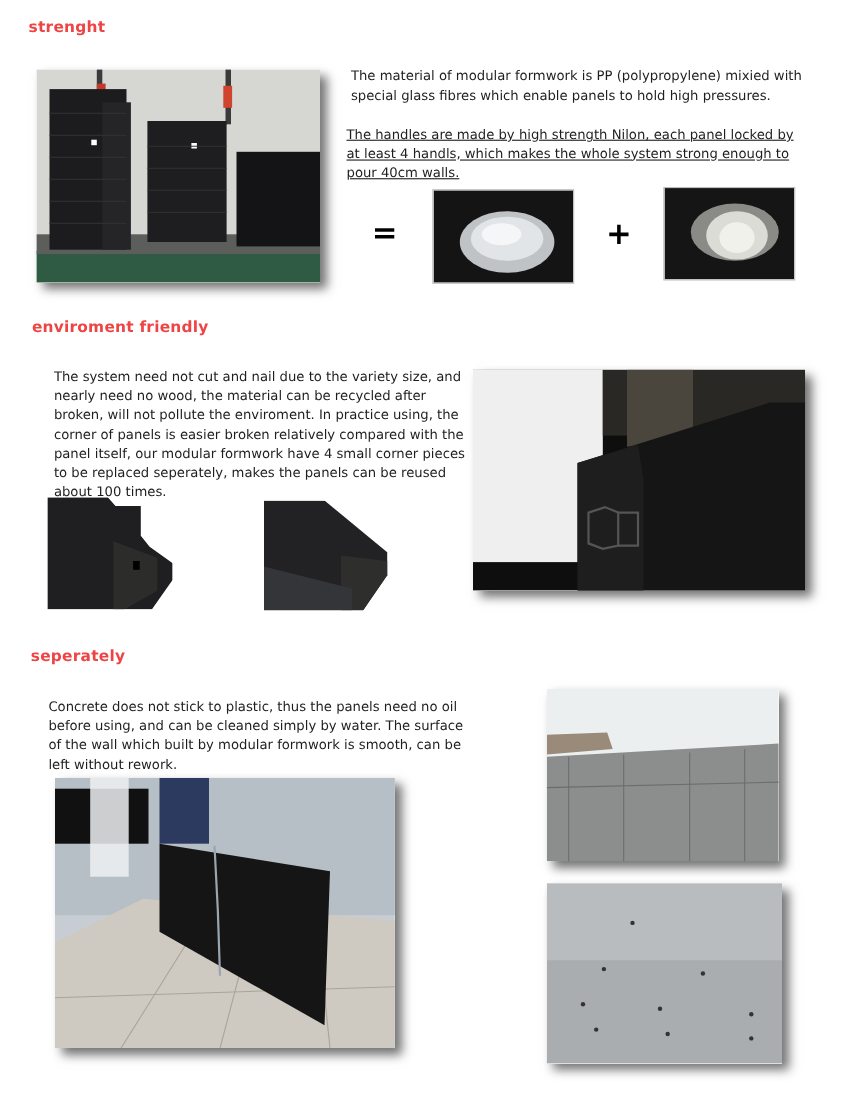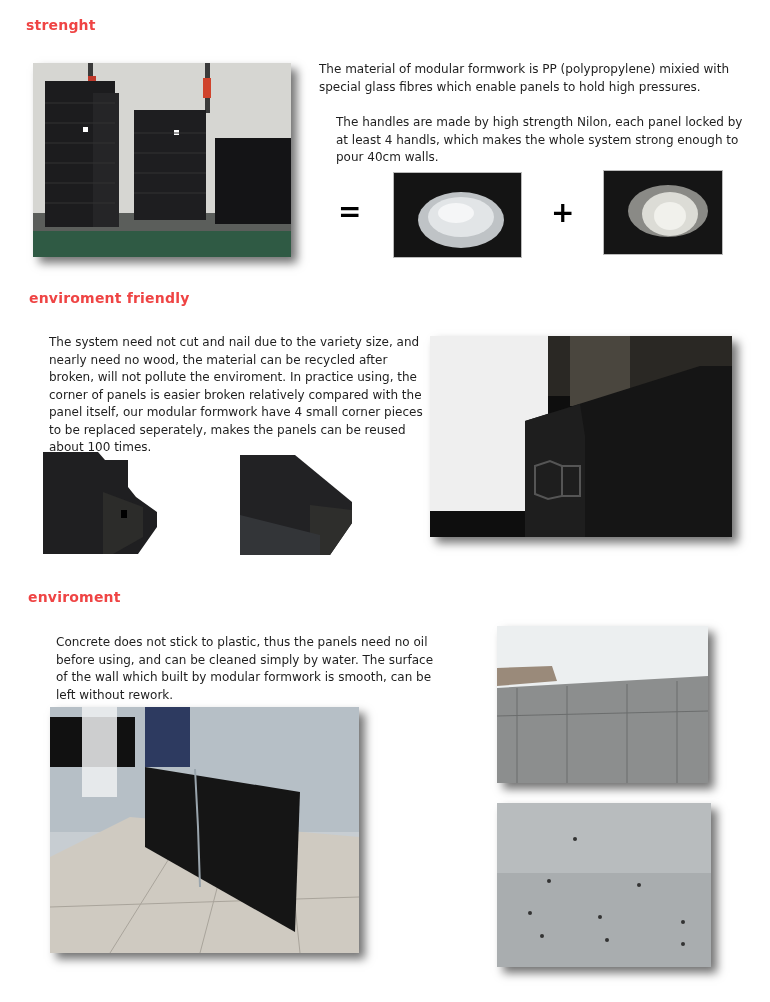--- a/index.html
+++ b/index.html
@@ -41,21 +41,21 @@
         <line x1="12" y1="140" x2="82" y2="140"></line>
       <line x1="101" y1="70" x2="173" y2="70"></line>
         <line x1="101" y1="90" x2="173" y2="90"></line>
       <line x1="101" y1="110" x2="173" y2="110"></line>
         <line x1="101" y1="130" x2="173" y2="130"></line>
     </g>
   </svg>
 </div>
 
 <p class="p" style="left:315px;top:57px;width:420px;">The material of modular formwork is PP (polypropylene) mixied with special glass fibres which enable panels to hold high pressures.</p>
-<p class="p" style="left:332px;top:110px;width:420px;">The handles are made by high strength Nilon, each panel locked by at least 4 handls, which makes the whole system strong enough to pour 40cm walls.</p>
+<p class="p" style="left:311px;top:110px;width:420px;text-decoration:underline;">The handles are made by high strength Nilon, each panel locked by at least 4 handls, which makes the whole system strong enough to pour 40cm walls.</p>
 
 <div class="sym" style="left:338px;top:198px;">=</div>
 
 <div class="flat" style="left:393px;top:172px;width:127px;height:84px;border:1px solid #bbb;">
   <svg viewBox="0 0 127 84" preserveAspectRatio="none">
     <rect width="127" height="84" fill="#141414"></rect>
     <ellipse cx="67" cy="47" rx="43" ry="28" fill="#bfc3c6"></ellipse>
     <ellipse cx="67" cy="44" rx="33" ry="20" fill="#e2e5e7"></ellipse>
     <ellipse cx="62" cy="40" rx="18" ry="10" fill="#f5f6f7"></ellipse>
   </svg>
@@ -98,23 +98,23 @@
     <rect x="0" y="0" width="118" height="175" fill="#efefef"></rect>
     <rect x="118" y="0" width="184" height="60" fill="#2a2824"></rect>
     <rect x="140" y="0" width="60" height="70" fill="#4a463e"></rect>
     <polygon points="95,85 270,30 302,30 302,201 95,201" fill="#151515"></polygon>
     <polygon points="95,85 150,68 155,100 155,201 95,201" fill="#1e1e1e"></polygon>
     <path d="M105,130 L120,125 L132,130 L132,160 L118,163 L105,158 Z" fill="none" stroke="#555" stroke-width="2"></path>
     <path d="M132,130 L150,130 L150,160 L132,160" fill="none" stroke="#555" stroke-width="2"></path>
   </svg>
 </div>
 
-<h2 class="h" style="left:28px;top:589px;">enviroment</h2>
+<h2 class="h" style="left:28px;top:589px;">seperately</h2>
 
-<p class="p" style="left:52px;top:630px;width:390px;">Concrete does not stick to plastic, thus the panels need no oil before using, and can be cleaned simply by water. The surface of the wall which built by modular formwork is smooth, can be left without rework.</p>
+<p class="p" style="left:40px;top:630px;width:390px;">Concrete does not stick to plastic, thus the panels need no oil before using, and can be cleaned simply by water. The surface of the wall which built by modular formwork is smooth, can be left without rework.</p>
 
 <div class="photo" style="left:50px;top:707px;width:309px;height:246px;">
   <svg viewBox="0 0 309 246" preserveAspectRatio="none">
     <rect width="309" height="246" fill="#c7cdd2"></rect>
     <rect x="0" y="0" width="309" height="125" fill="#b6bfc6"></rect>
     <polygon points="0,150 80,110 309,130 309,246 0,246" fill="#cfcac1"></polygon>
     <g stroke="#a9a49b" stroke-width="1">
       <line x1="0" y1="200" x2="309" y2="190"></line>
         <line x1="60" y1="246" x2="120" y2="150"></line>
       <line x1="150" y1="246" x2="170" y2="170"></line>

